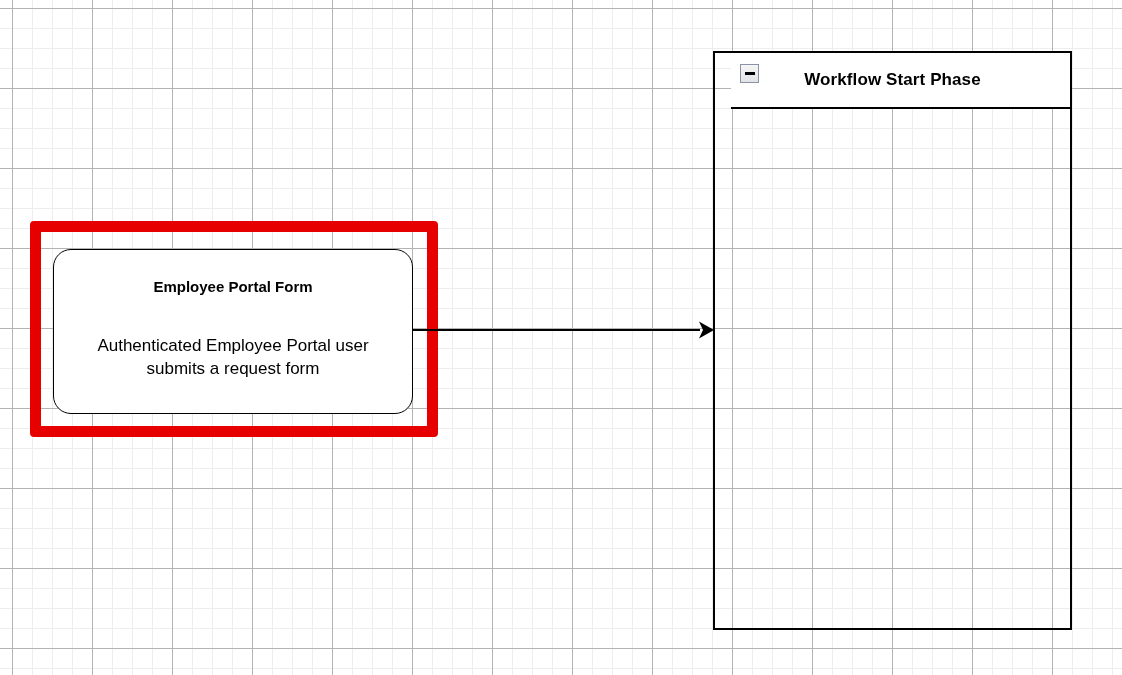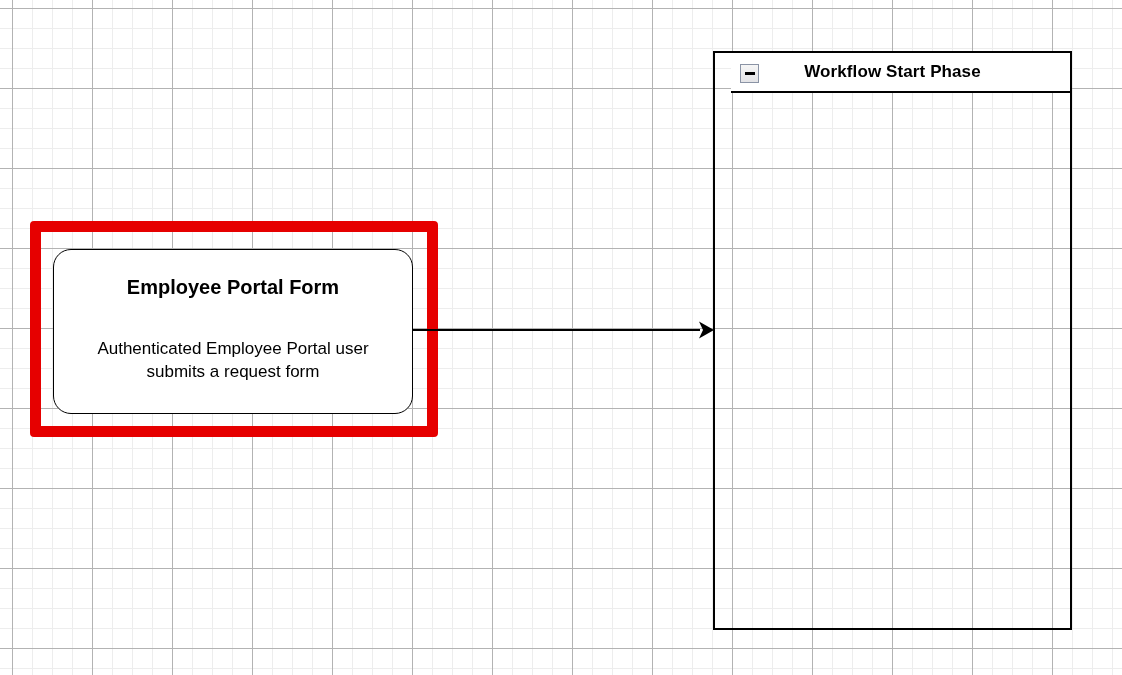--- a/index.html
+++ b/index.html
@@ -46,21 +46,21 @@
     height: 579px;
     border: 2px solid #000000;
     box-sizing: border-box;
     background: transparent;
   }
   .phase-header {
     position: absolute;
     left: 16px;
     top: 0;
     right: 0;
-    height: 40px;
+    height: 56px;
     background: #ffffff;
     border-bottom: 2px solid #000000;
     box-sizing: border-box;
     display: flex;
     align-items: center;
   }
   .phase-title {
     flex: 1;
     text-align: center;
     font-size: 17px;
@@ -124,21 +124,21 @@
     background: #ffffff;
     border: 1.6px solid #000000;
     border-radius: 18px;
     display: flex;
     flex-direction: column;
     align-items: center;
     justify-content: center;
     padding: 6px 14px 10px 14px;
   }
   .node-title {
-    font-size: 20px;
+    font-size: 15px;
     font-weight: bold;
     color: #000000;
     text-align: center;
     line-height: 1.2;
     margin-bottom: 28px;
   }
   .node-desc {
     font-size: 17px;
     font-weight: normal;
     color: #000000;

